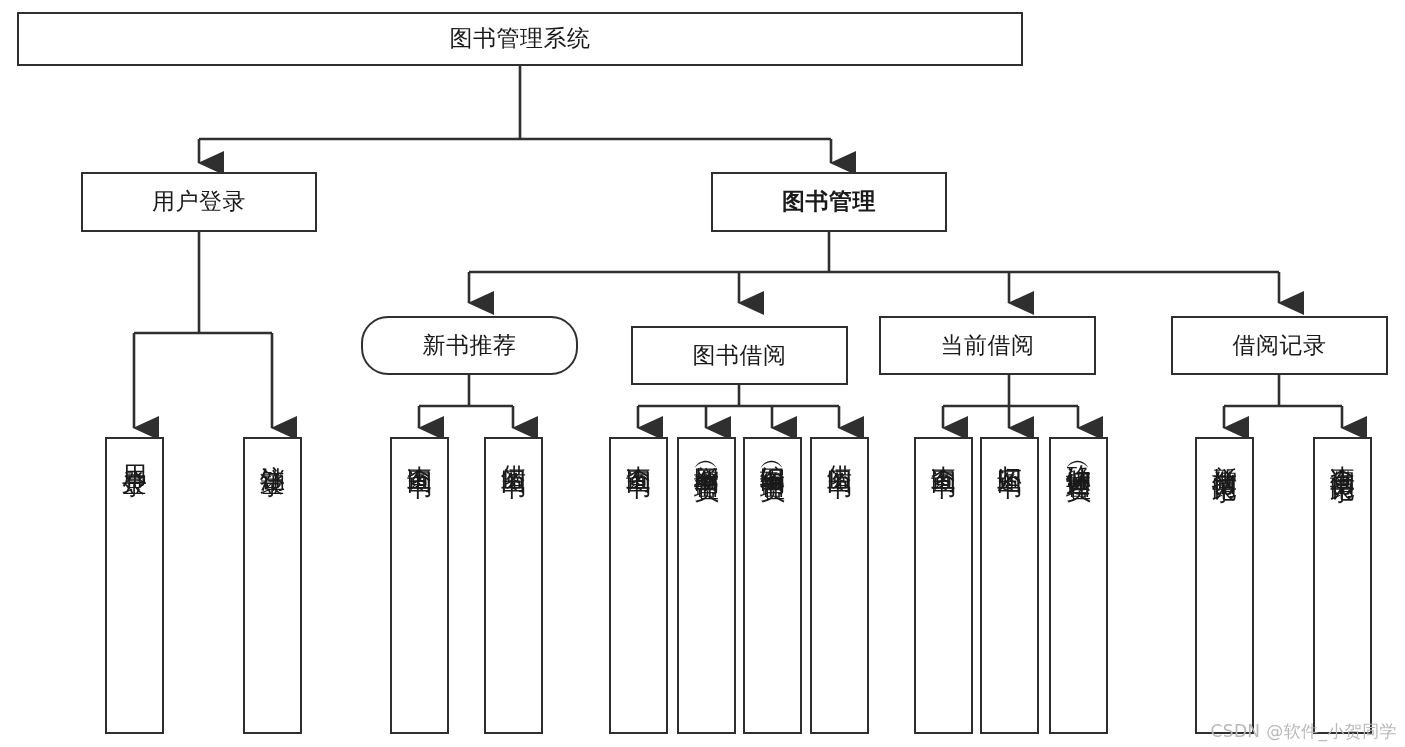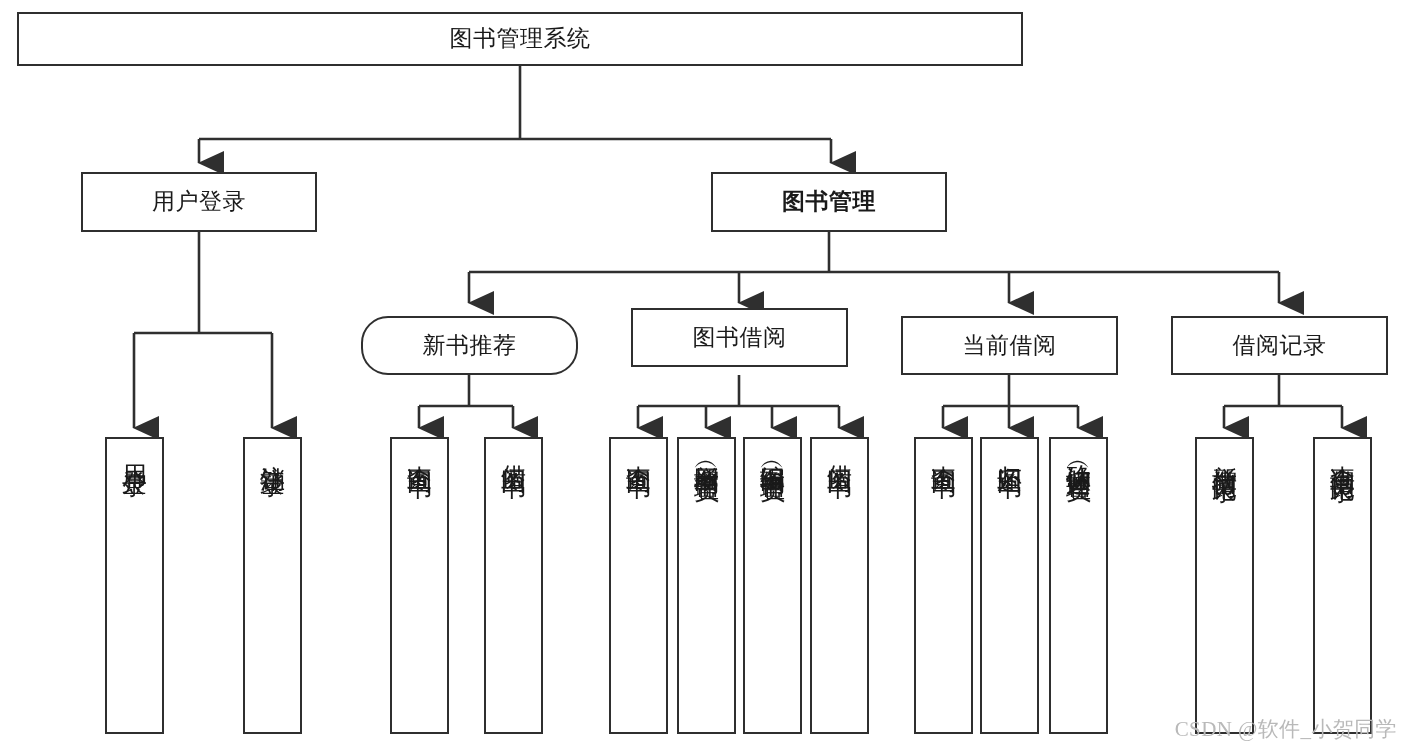--- a/index.html
+++ b/index.html
@@ -73,25 +73,24 @@
     stroke-width: 2.6;
     fill: none;
   }
   .arrowhead {
     fill: #2f2f2f;
   }
   #watermark {
     position: absolute;
     right: 8px;
     bottom: 4px;
-    font-size: 21px;
+    font-size: 17px;
     color: #b9b9b9;
     white-space: nowrap;
     letter-spacing: 0.4px;
-    font-family: Liberation Serif, serif;
   }
 </style>
 </head>
 <body>
 
 <div id="canvas">
 
   <svg id="wires" viewBox="0 0 1405 747">
     <defs>
       <marker id="arrow" viewBox="0 0 12 12" refX="6" refY="10.5" markerWidth="11" markerHeight="11" orient="auto-start-reverse">
@@ -149,25 +148,25 @@
   </div>
 
   <div class="node horiz" style="left:711px; top:172px; width:236px; height:60px;font-weight:bold;">
     <span class="label">图书管理</span>
   </div>
 
   <div class="node horiz" style="left:361px; top:316px; width:217px; height:59px;border-radius:27px;">
     <span class="label">新书推荐</span>
   </div>
 
-  <div class="node horiz" style="left:631px; top:308px; width:217px; height:59px;">
+  <div class="node horiz" style="left:631px; top:326px; width:217px; height:59px;">
     <span class="label">图书借阅</span>
   </div>
 
-  <div class="node horiz" style="left:901px; top:316px; width:217px; height:59px;">
+  <div class="node horiz" style="left:879px; top:316px; width:217px; height:59px;">
     <span class="label">当前借阅</span>
   </div>
 
   <div class="node horiz" style="left:1171px; top:316px; width:217px; height:59px;justify-content:center;">
     <span class="label">借阅记录</span>
   </div>
 
   <div class="node vert" style="left:105px; top:437px; width:59px; height:297px;">
     <span class="label">用户登录</span>
   </div>

